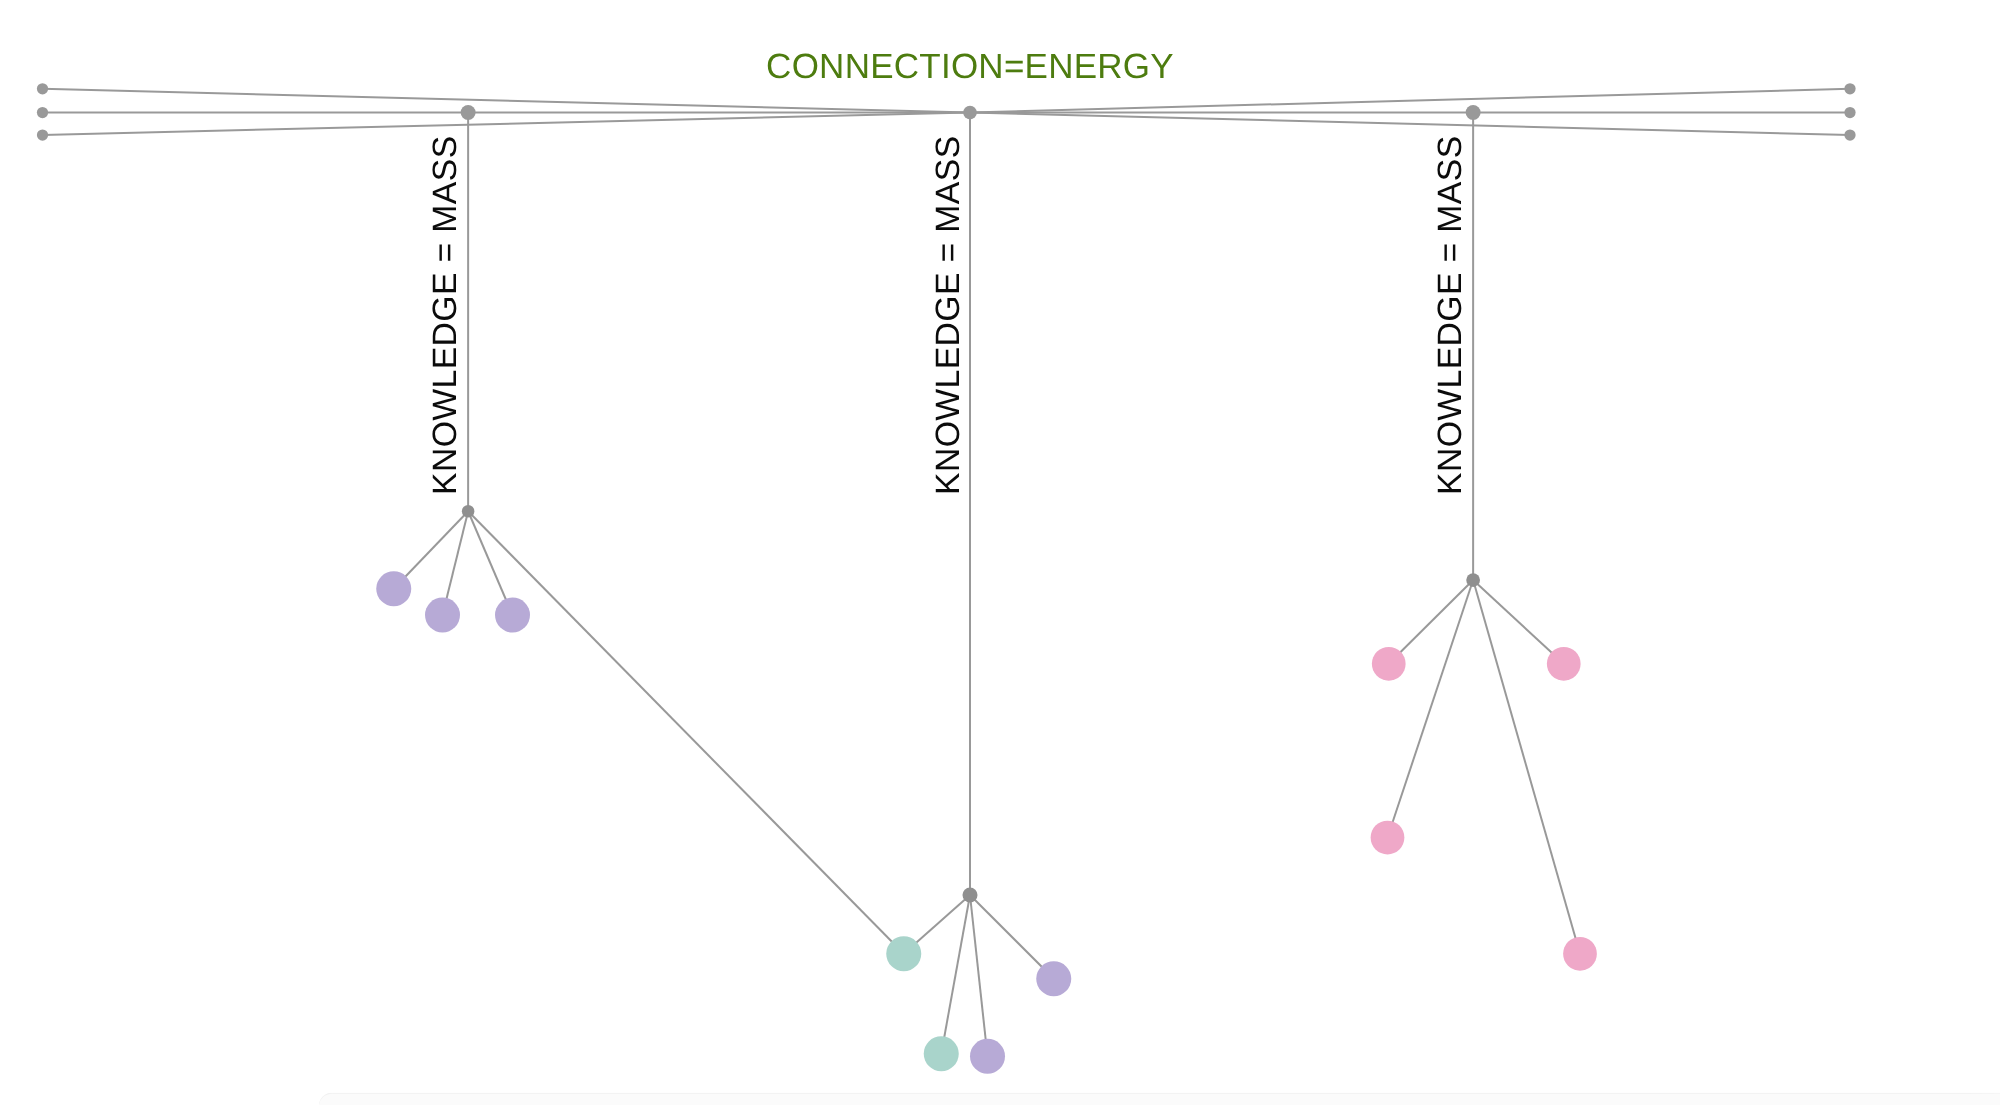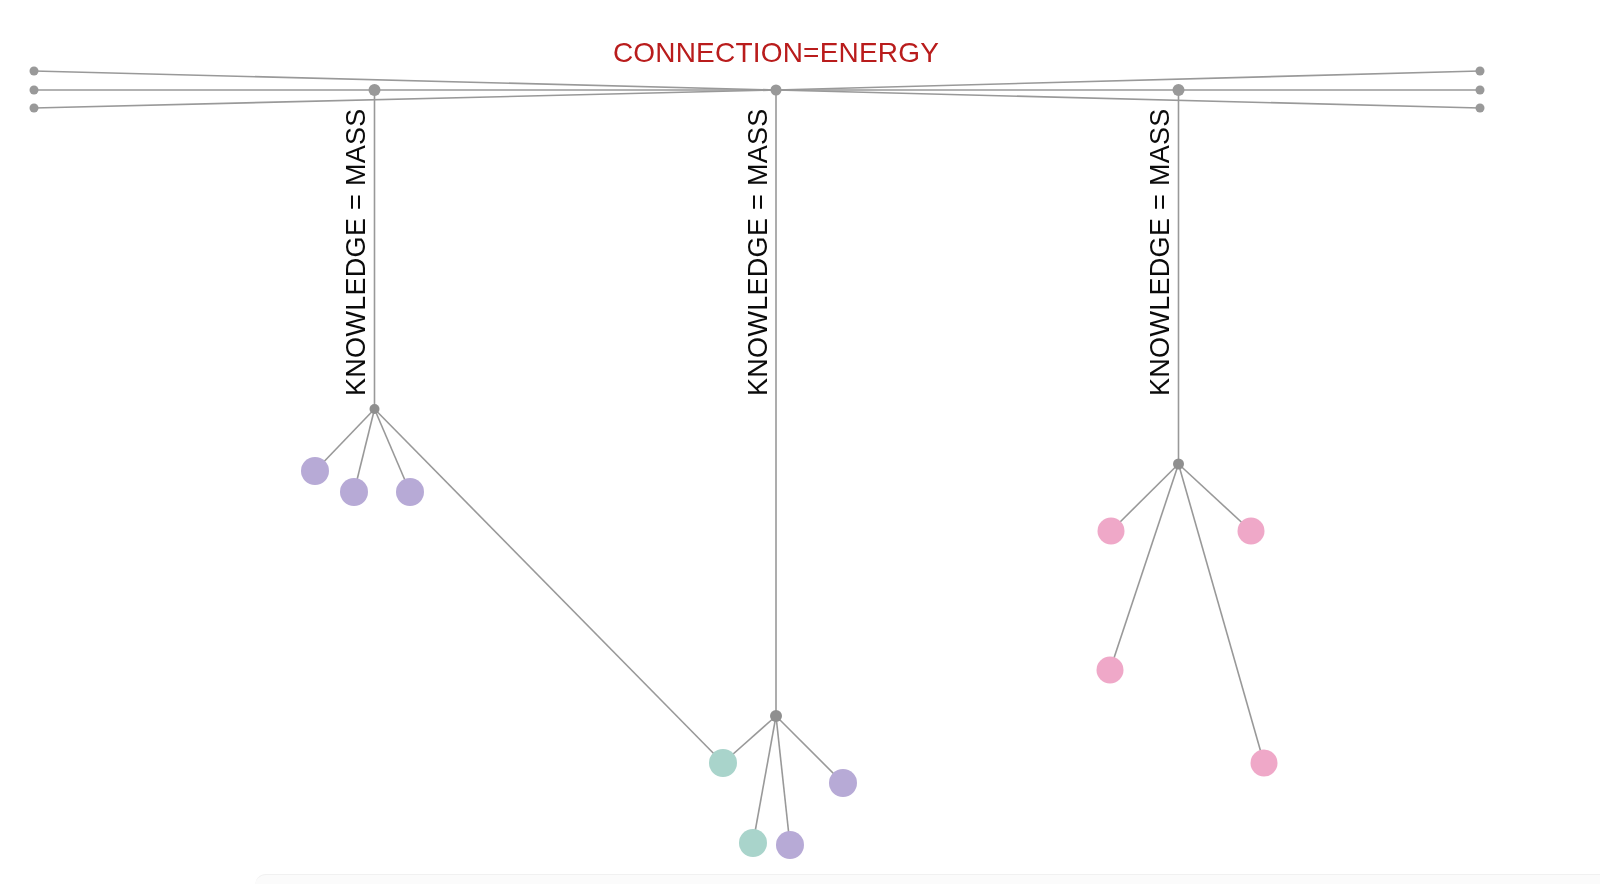--- a/index.html
+++ b/index.html
@@ -15,21 +15,21 @@
     background: #ffffff;
   }
   .diagram-title {
     position: absolute;
     top: 37px;
     left: 776px;
     transform: translateX(-50%);
     font-size: 28px;
     font-weight: 400;
     letter-spacing: 0.2px;
-    color: #b91c1c;
+    color: #4d7c0f;
     white-space: nowrap;
     user-select: none;
   }
   svg.graph {
     position: absolute;
     inset: 0;
   }
   svg.graph text.branch-label {
     font-family: "Liberation Sans", sans-serif;
     font-size: 27px;

